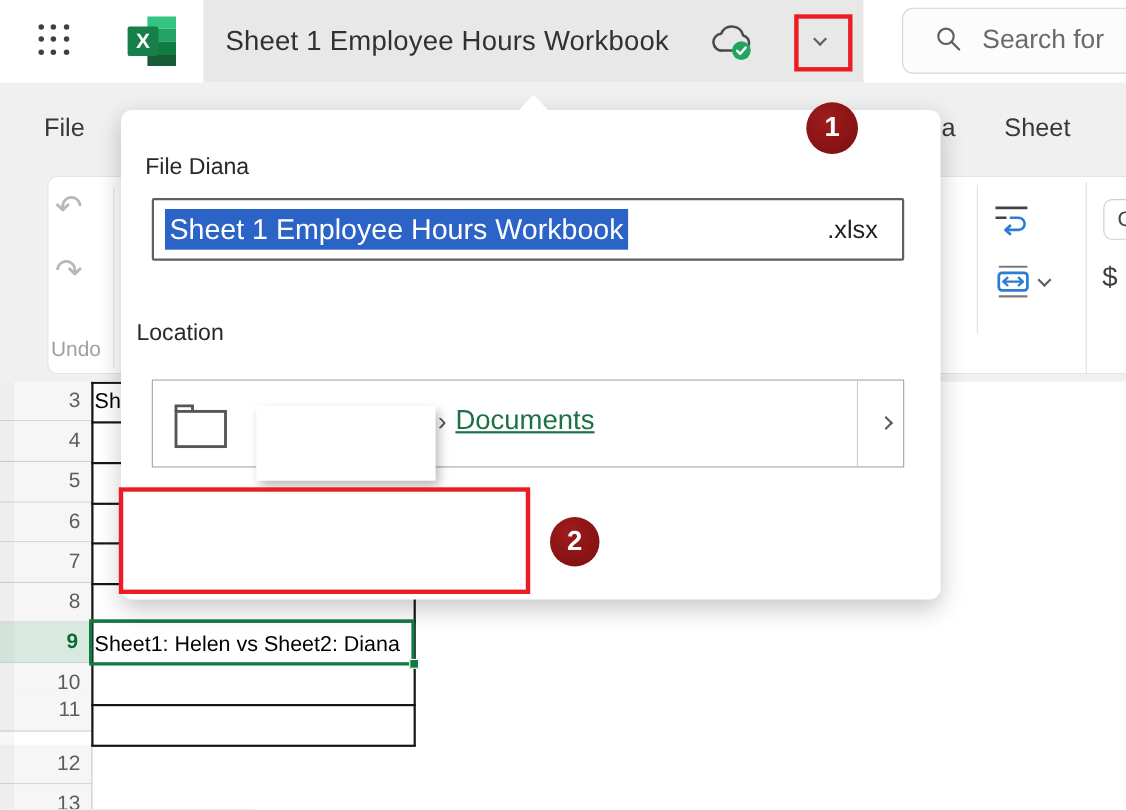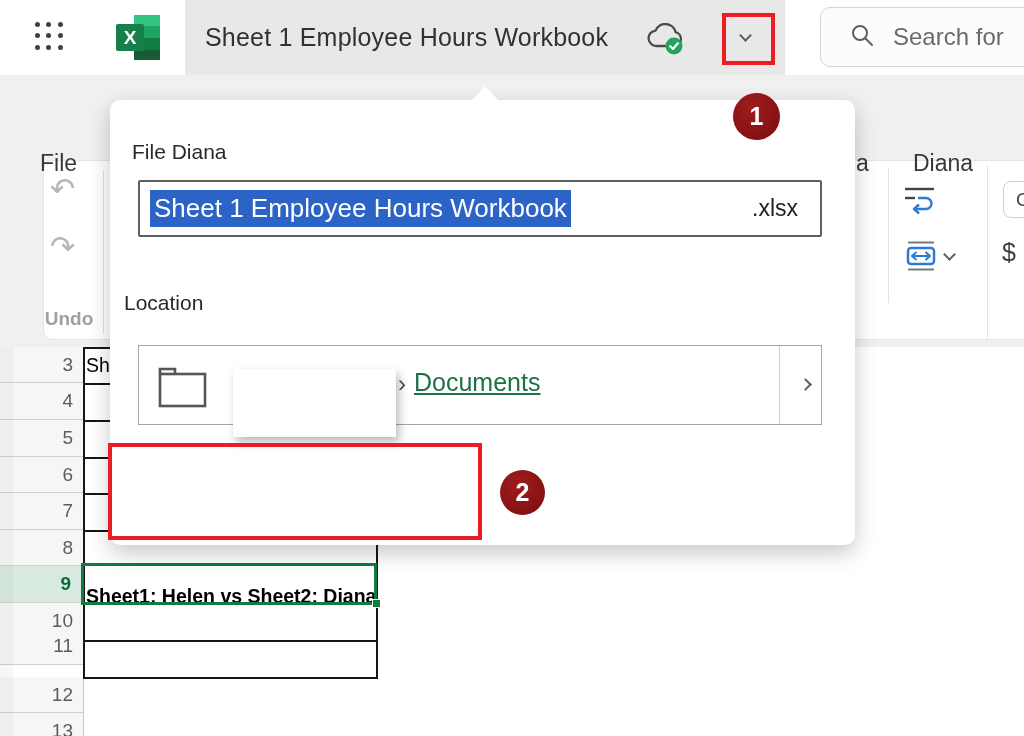--- a/index.html
+++ b/index.html
@@ -24,28 +24,28 @@
   .title-chev-box { left:722px; top:13px; width:53px; height:52px;
                     border:4px solid #ec1c24; z-index:40; }
   .title-chev { left:741px; top:31px; }
   .searchbox { left:820px; top:7px; width:230px; height:60px; background:#fcfcfc;
                border:1.5px solid #d5d5d5; border-radius:10px; display:flex;
                align-items:center; gap:18px; padding-left:28px; }
   .search-text { font-size:24px; color:#6a6a6a; white-space:nowrap; }
 
   
   .tab { top:101px; height:30px; display:flex; align-items:center;
-         font-size:23px; color:#383838; z-index:6;margin-top:47px; }
+         font-size:23px; color:#383838; z-index:6; }
 
   
   .ribbon { left:43px; top:160px; width:1010px; height:180px; background:#fff;
             border:1px solid #e4e4e4; border-radius:9px; z-index:5; }
   .undo-glyph { font-size:30px; color:#b7b7b7; line-height:1; }
   .undo-label { left:40px; top:308px; width:58px; text-align:center;
-                font-size:19px; color:#a0a0a0; z-index:6;font-weight:bold; }
+                font-size:19px; color:#a0a0a0; z-index:6; }
   .vdiv { width:1px; background:#e2e2e2; z-index:6; }
   .chev { display:inline-block; width:9px; height:9px;
           border-right:2px solid #5f5f5f; border-bottom:2px solid #5f5f5f; }
   .chev.down { transform:rotate(45deg); }
   .chev.right { transform:rotate(-45deg); }
   .grp-label { font-size:19px; color:#4a4a4a; z-index:4; }
   .numfmt-btn { left:1003px; top:181px; width:70px; height:37px; background:#fff;
                 border:1.3px solid #cfcfcf; border-radius:8px; display:flex;
                 align-items:center; padding-left:12px; font-size:19px; color:#444; z-index:6; }
   .dollar { left:1002px; top:238px; font-size:25px; color:#3d3d3d; z-index:6; }
@@ -127,21 +127,21 @@
     <div class="abs bline" style="left:83px;top:110px;width:295px;height:2px"></div>
     <div class="abs bline" style="left:83px;top:146px;width:295px;height:2px"></div>
     <div class="abs bline" style="left:83px;top:183px;width:295px;height:2px"></div>
     <div class="abs bline" style="left:83px;top:217px;width:295px;height:2px"></div>
     <div class="abs bline" style="left:83px;top:293px;width:295px;height:2px"></div>
     <div class="abs bline" style="left:83px;top:330px;width:295px;height:2px"></div>
     <div class="abs bline" style="left:83px;top:0;width:2px;height:331px"></div>
     <div class="abs bline" style="left:376px;top:0;width:2px;height:331px"></div>
 
     <div class="abs cell-text" style="left:86px;top:7px">Sh</div>
-    <div class="abs cell-text" style="left:86px;top:238px;font-weight:700">Sheet1: Helen vs Sheet2: Diana</div>
+    <div class="abs cell-text" style="left:86px;top:228px;font-weight:400">Sheet1: Helen vs Sheet2: Diana</div>
 
     <div class="abs sel-rect"></div>
     <div class="abs fill-handle"></div>
   </div>
 
   <div class="abs topbar">
     <div class="abs titleblock"></div>
     <div class="abs waffle">
       <i></i>
         <i></i>
@@ -179,21 +179,21 @@
           <line x1="16.5" y1="16.5" x2="23" y2="23" stroke="#5f5f5f" stroke-width="2" stroke-linecap="round"></line>
         </svg>
       </span>
       <span class="search-text">Search for</span>
     </div>
   </div>
   <div class="abs title-chev-box"></div>
 
   <div class="abs tab" style="left:40px">File</div>
   <div class="abs tab" style="left:856px">a</div>
-  <div class="abs tab" style="left:913px">Diana</div>
+  <div class="abs tab" style="left:913px">Sheet</div>
 
   <div class="abs ribbon"></div>
   <div class="abs undo-glyph" style="left:50px;top:174px;z-index:6">↶</div>
   <div class="abs undo-glyph" style="left:50px;top:232px;z-index:6">↷</div>
   <div class="abs undo-label">Undo</div>
   <div class="abs vdiv" style="left:103px;top:170px;height:164px"></div>
 
   <span class="abs chev down" style="left:853px;top:272px;z-index:4"></span>
   <div class="abs grp-label" style="left:853px;top:311px">ent</div>
   <div class="abs vdiv" style="left:888px;top:168px;height:135px"></div>

